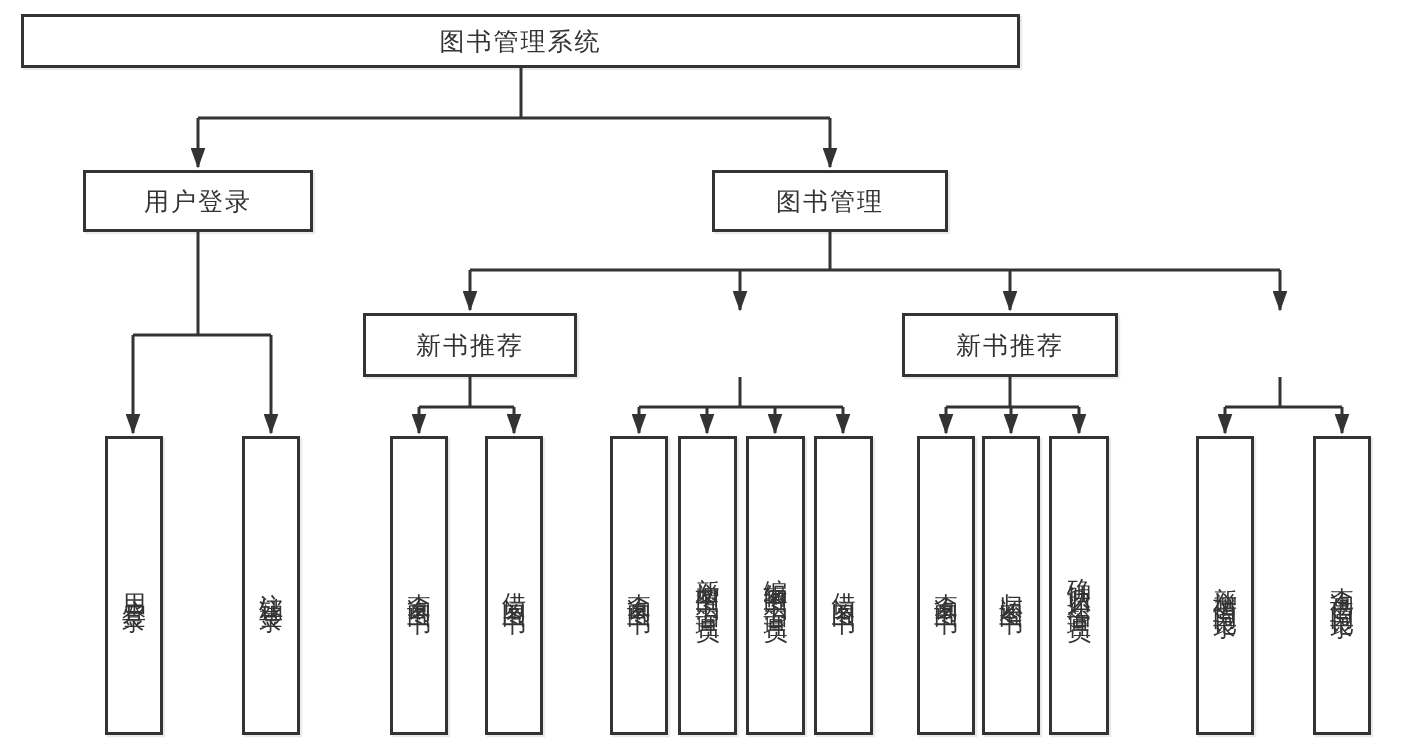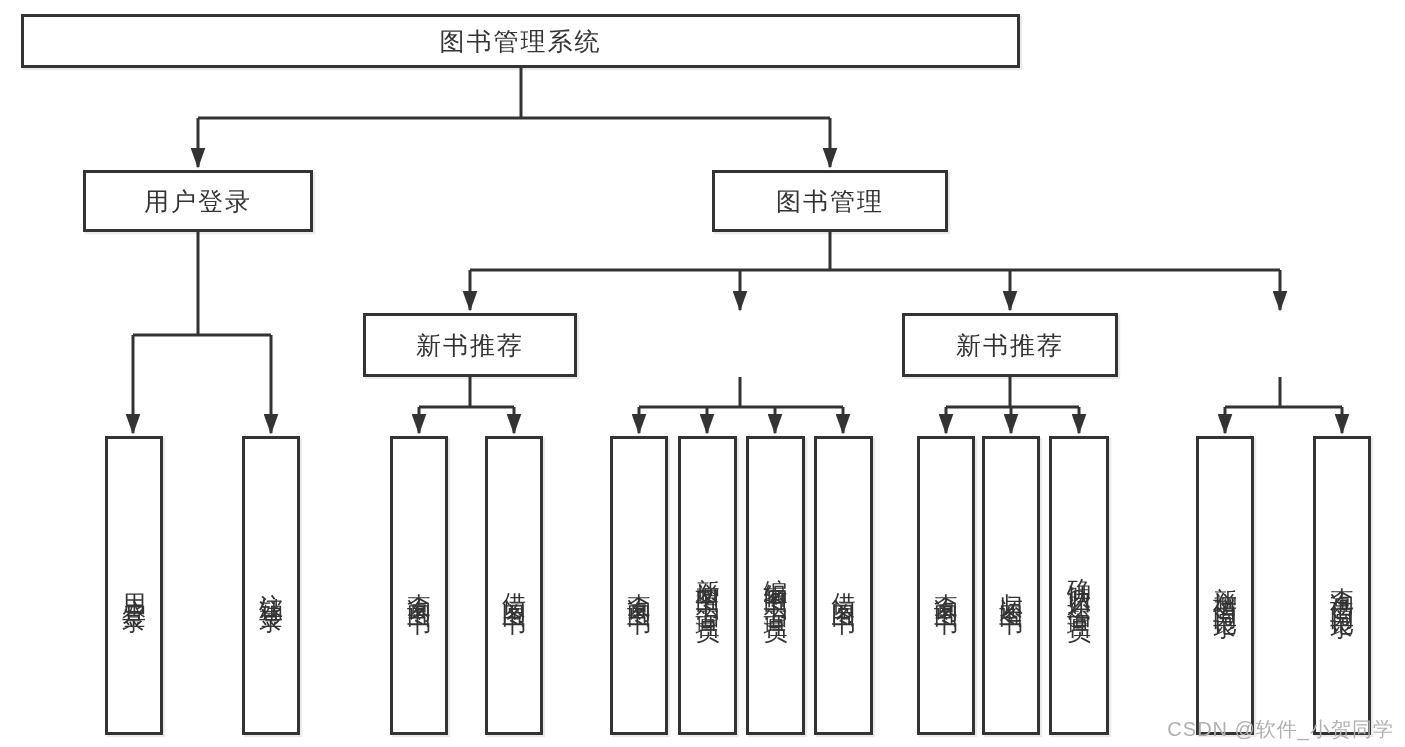--- a/index.html
+++ b/index.html
@@ -162,15 +162,14 @@
     <span>确认归还（管理员）</span>
   </div>
 
   <div class="node v" style="left:1196px; top:436px; width:58px; height:299px;">
     <span>新增借阅记录</span>
   </div>
   <div class="node v" style="left:1313px; top:436px; width:58px; height:299px;">
     <span>查询借阅记录</span>
   </div>
 
-  <div id="watermark">CSDN @软件_小贺同学</div>
 
 </div>
 
 </body></html>

